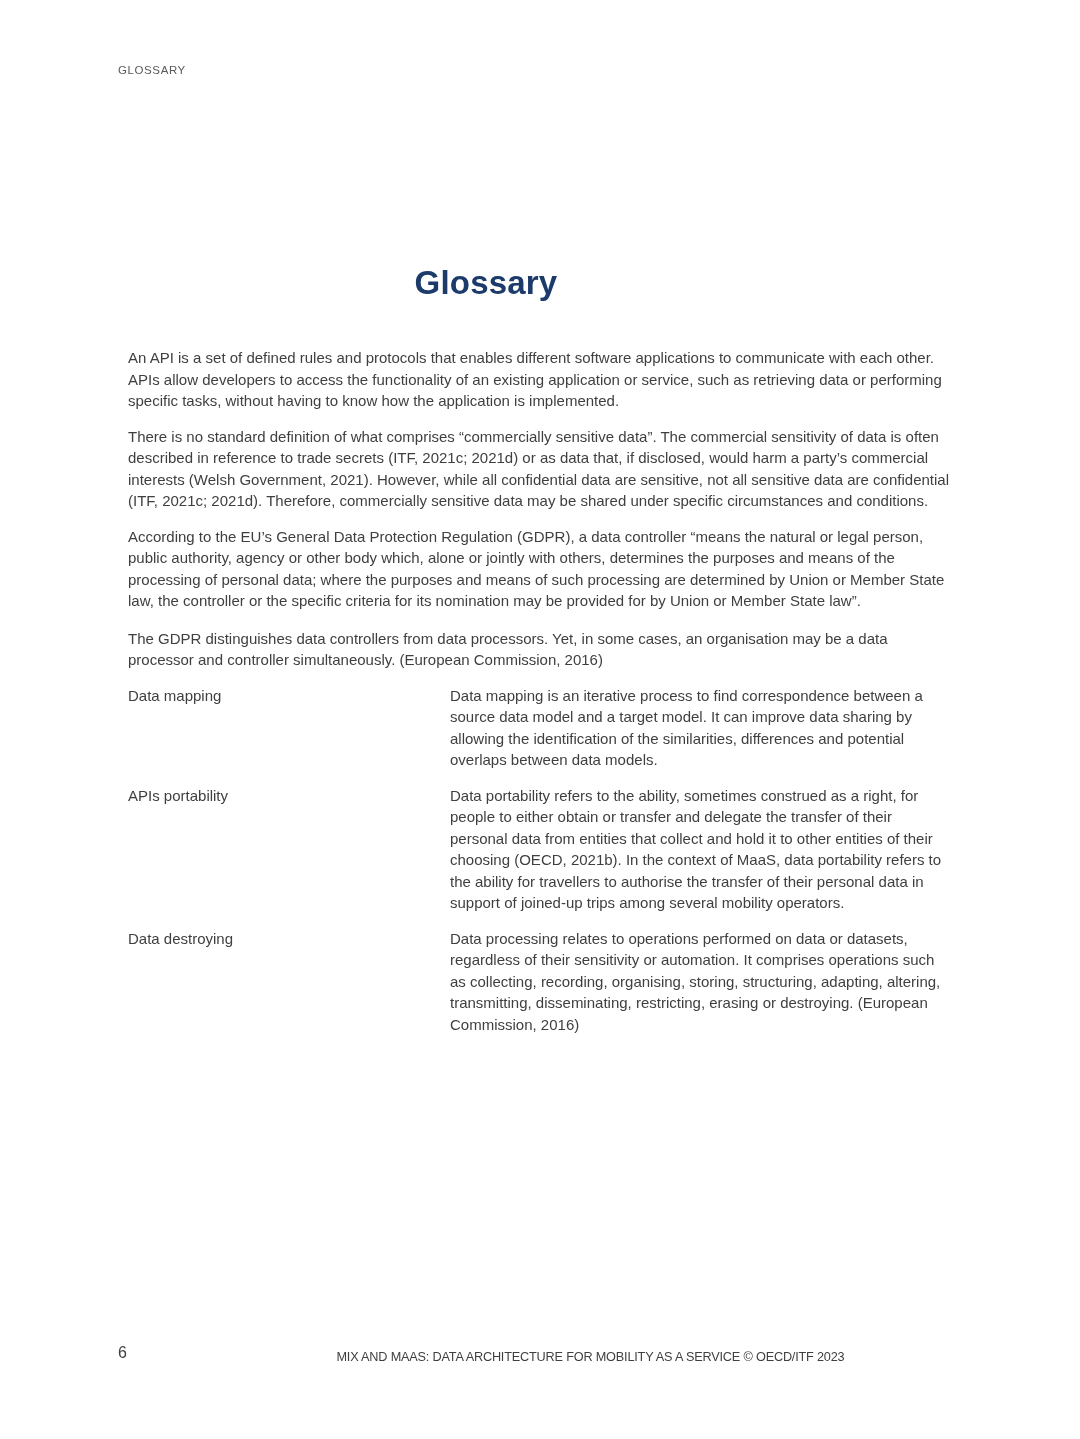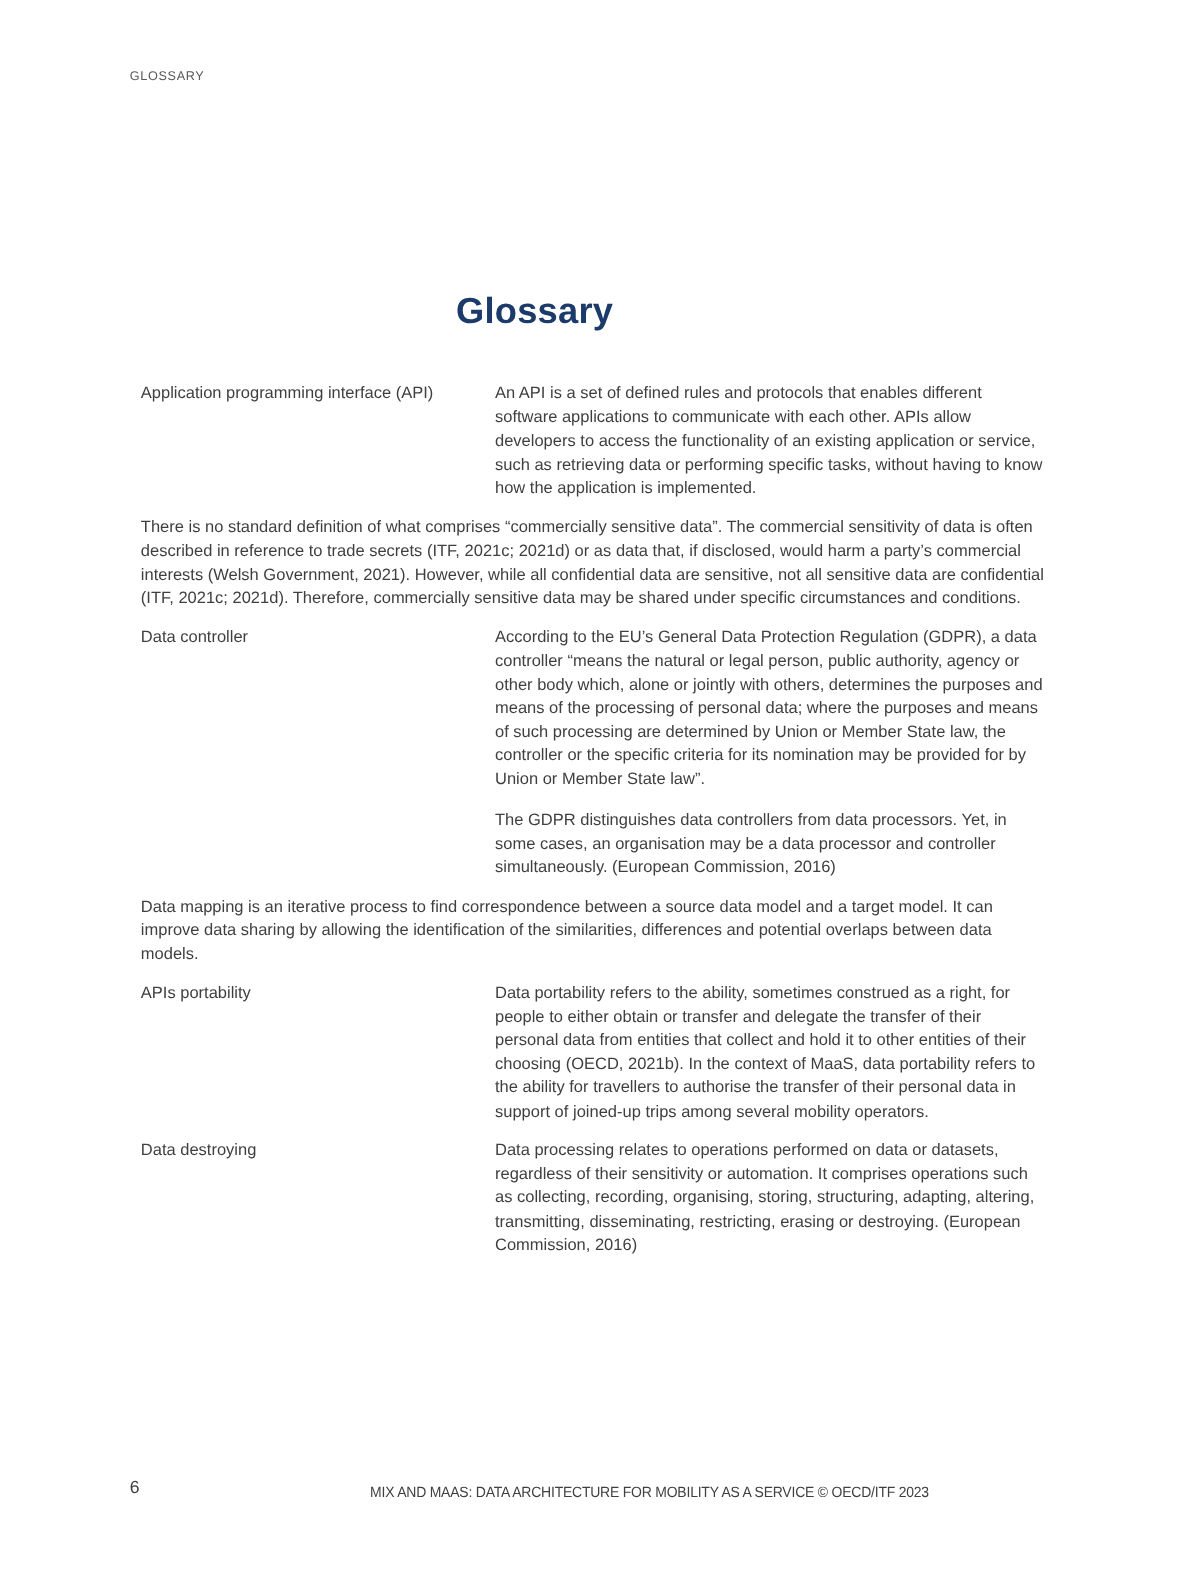--- a/index.html
+++ b/index.html
@@ -90,38 +90,37 @@
 <body>
 
 <div class="page">
 
   <div class="running-header">GLOSSARY</div>
 
   <h1 class="doc-title">Glossary</h1>
 
   <div class="glossary">
       <div class="row">
-        <div class="term">Application programming interface (API)</div>
         <div class="def">
           <p>An API is a set of defined rules and protocols that enables different software applications to communicate with each other. APIs allow developers to access the functionality of an existing application or service, such as retrieving data or performing specific tasks, without having to know how the application is implemented.</p>
         </div>
       </div>
       <div class="row">
         <div class="def">
           <p>There is no standard definition of what comprises “commercially sensitive data”. The commercial sensitivity of data is often described in reference to trade secrets (ITF, 2021c; 2021d) or as data that, if disclosed, would harm a party’s commercial interests (Welsh Government, 2021). However, while all confidential data are sensitive, not all sensitive data are confidential (ITF, 2021c; 2021d). Therefore, commercially sensitive data may be shared under specific circumstances and conditions.</p>
         </div>
       </div>
       <div class="row">
-        <div class="term">Data controller</div>
         <div class="def">
           <p>According to the EU’s General Data Protection Regulation (GDPR), a data controller “means the natural or legal person, public authority, agency or other body which, alone or jointly with others, determines the purposes and means of the processing of personal data; where the purposes and means of such processing are determined by Union or Member State law, the controller or the specific criteria for its nomination may be provided for by Union or Member State law”.</p>
           <p>The GDPR distinguishes data controllers from data processors. Yet, in some cases, an organisation may be a data processor and controller simultaneously. (European Commission, 2016)</p>
         </div>
       </div>
       <div class="row">
+        <div class="term">Data mapping</div>
         <div class="def">
           <p>Data mapping is an iterative process to find correspondence between a source data model and a target model. It can improve data sharing by allowing the identification of the similarities, differences and potential overlaps between data models.</p>
         </div>
       </div>
       <div class="row">
         <div class="term">APIs portability</div>
         <div class="def">
           <p>Data portability refers to the ability, sometimes construed as a right, for people to either obtain or transfer and delegate the transfer of their personal data from entities that collect and hold it to other entities of their choosing (OECD, 2021b). In the context of MaaS, data portability refers to the ability for travellers to authorise the transfer of their personal data in support of joined-up trips among several mobility operators.</p>
         </div>
       </div>

